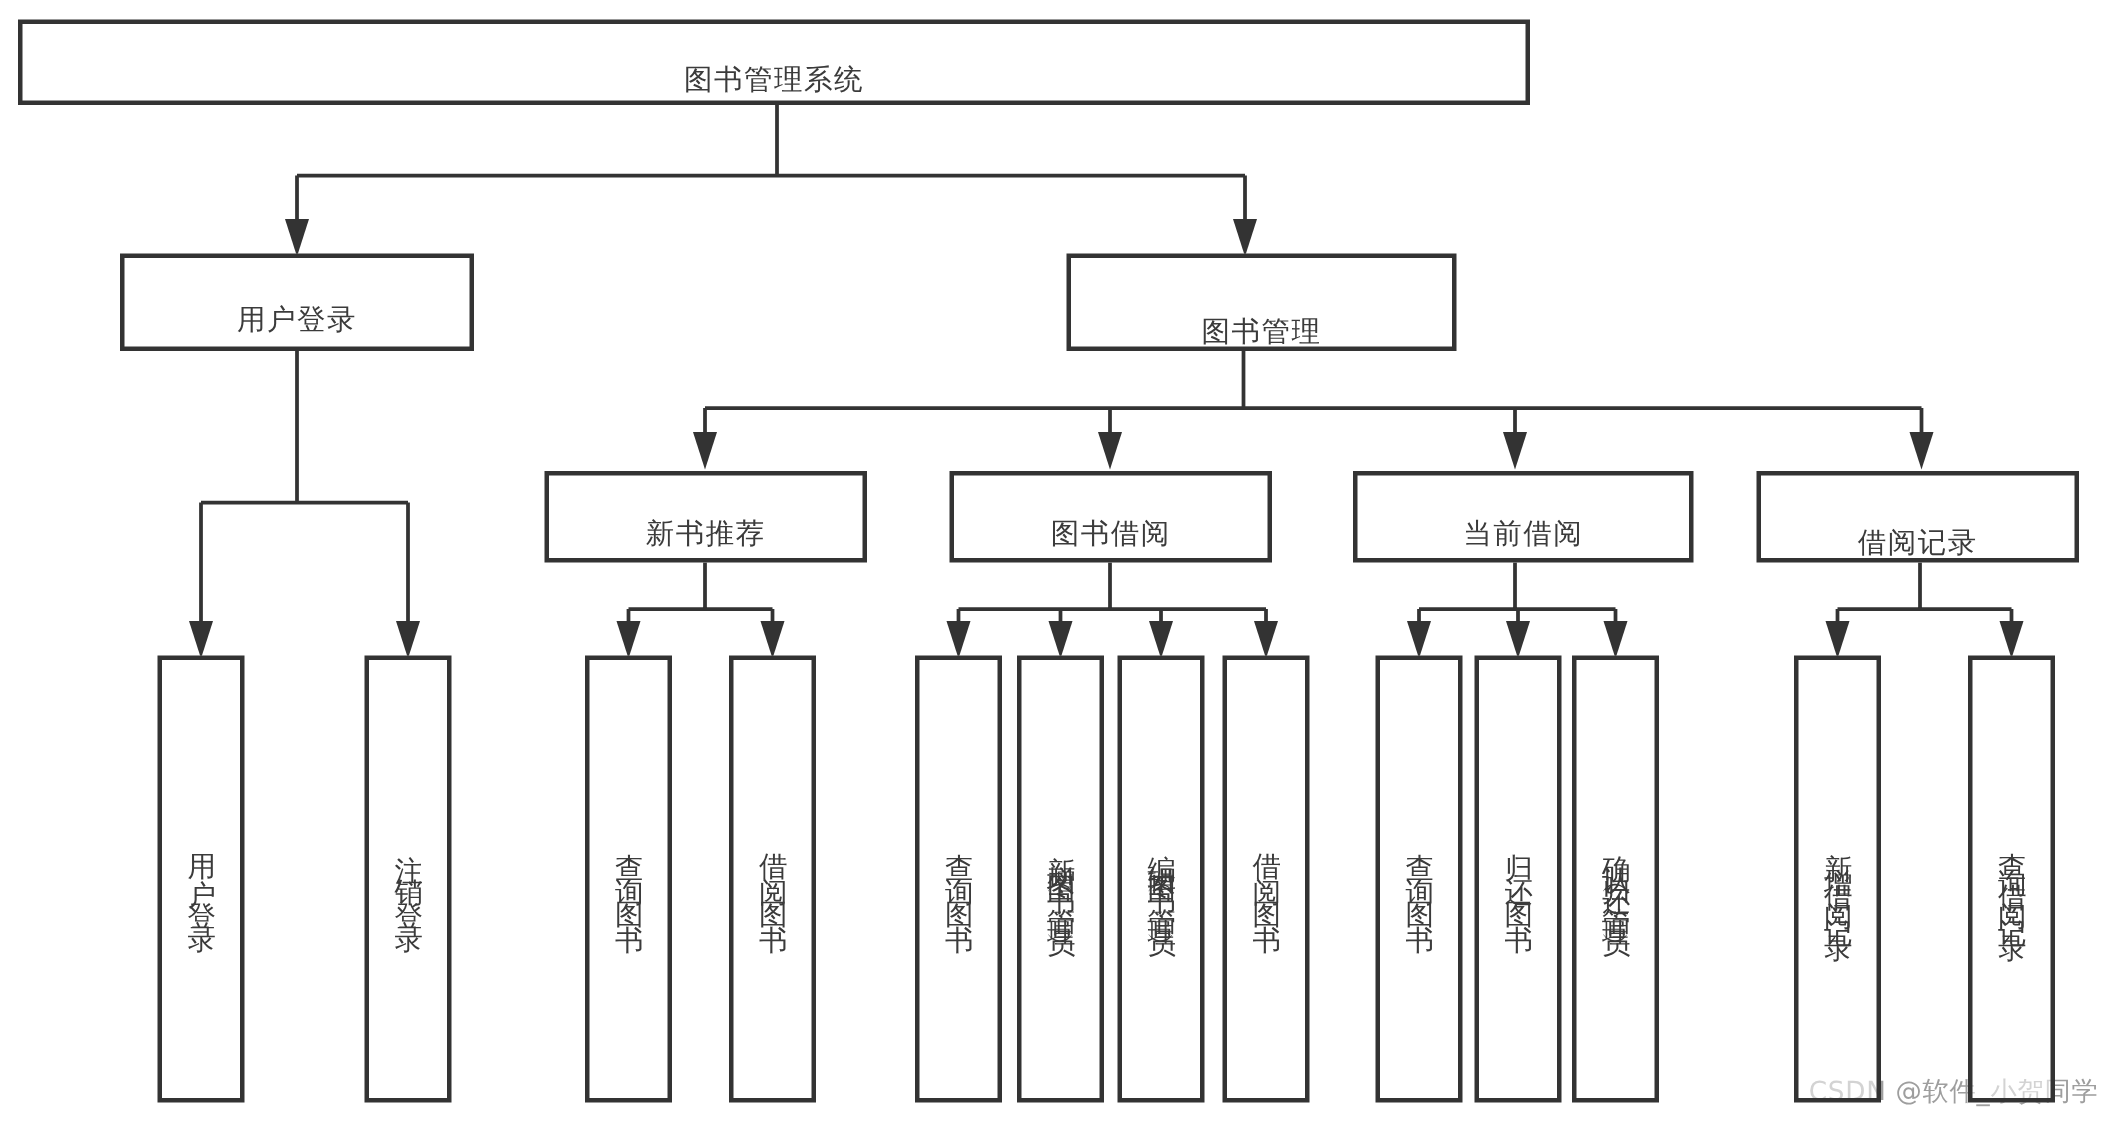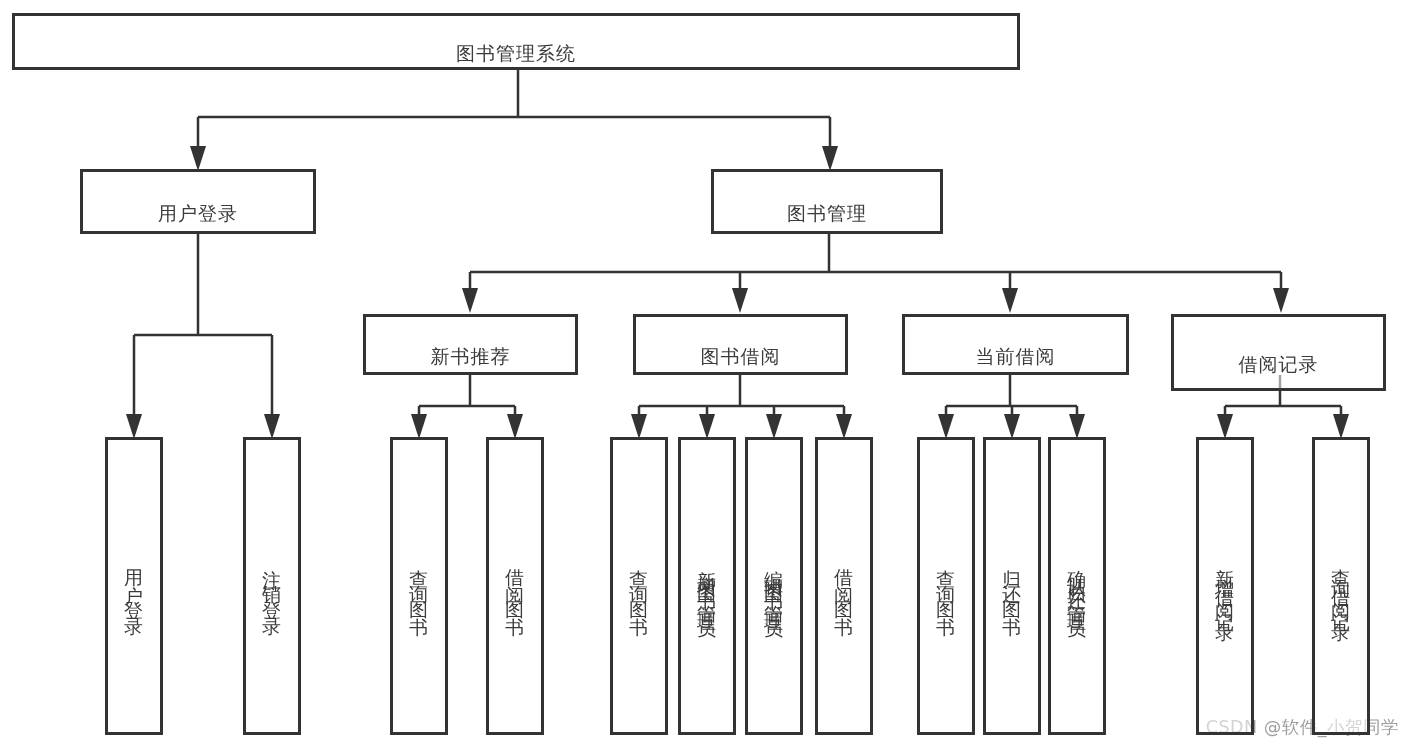--- a/index.html
+++ b/index.html
@@ -95,34 +95,34 @@
     </g>
   </svg>
 
   <div class="box" style="left:12px; top:13px; width:1008px; height:57px;">
     <span class="hlabel">图书管理系统</span>
   </div>
 
   <div class="box" style="left:80px; top:169px; width:236px; height:65px;">
     <span class="hlabel">用户登录</span>
   </div>
-  <div class="box" style="left:711px; top:169px; width:232px; height:65px;">
+  <div class="box" style="left:711px; top:169px; width:260px; height:65px;align-items:flex-end;">
     <span class="hlabel">图书管理</span>
   </div>
 
   <div class="box" style="left:633px; top:314px; width:215px; height:61px;">
     <span class="hlabel">图书借阅</span>
   </div>
   <div class="box" style="left:363px; top:314px; width:215px; height:61px;">
     <span class="hlabel">新书推荐</span>
   </div>
   <div class="box" style="left:902px; top:314px; width:227px; height:61px;">
     <span class="hlabel">当前借阅</span>
   </div>
-  <div class="box" style="left:1171px; top:314px; width:215px; height:77px;">
+  <div class="box" style="left:1171px; top:314px; width:215px; height:61px;align-items:flex-end;">
     <span class="hlabel">借阅记录</span>
   </div>
 
   <div class="box" style="left:105px; top:437px; width:58px; height:298px;">
     <span class="vlabel" style="letter-spacing: 16px;">用户登录</span>
   </div>
   <div class="box" style="left:243px; top:437px; width:58px; height:298px;">
     <span class="vlabel" style="letter-spacing: 16px;">注销登录</span>
   </div>
 

